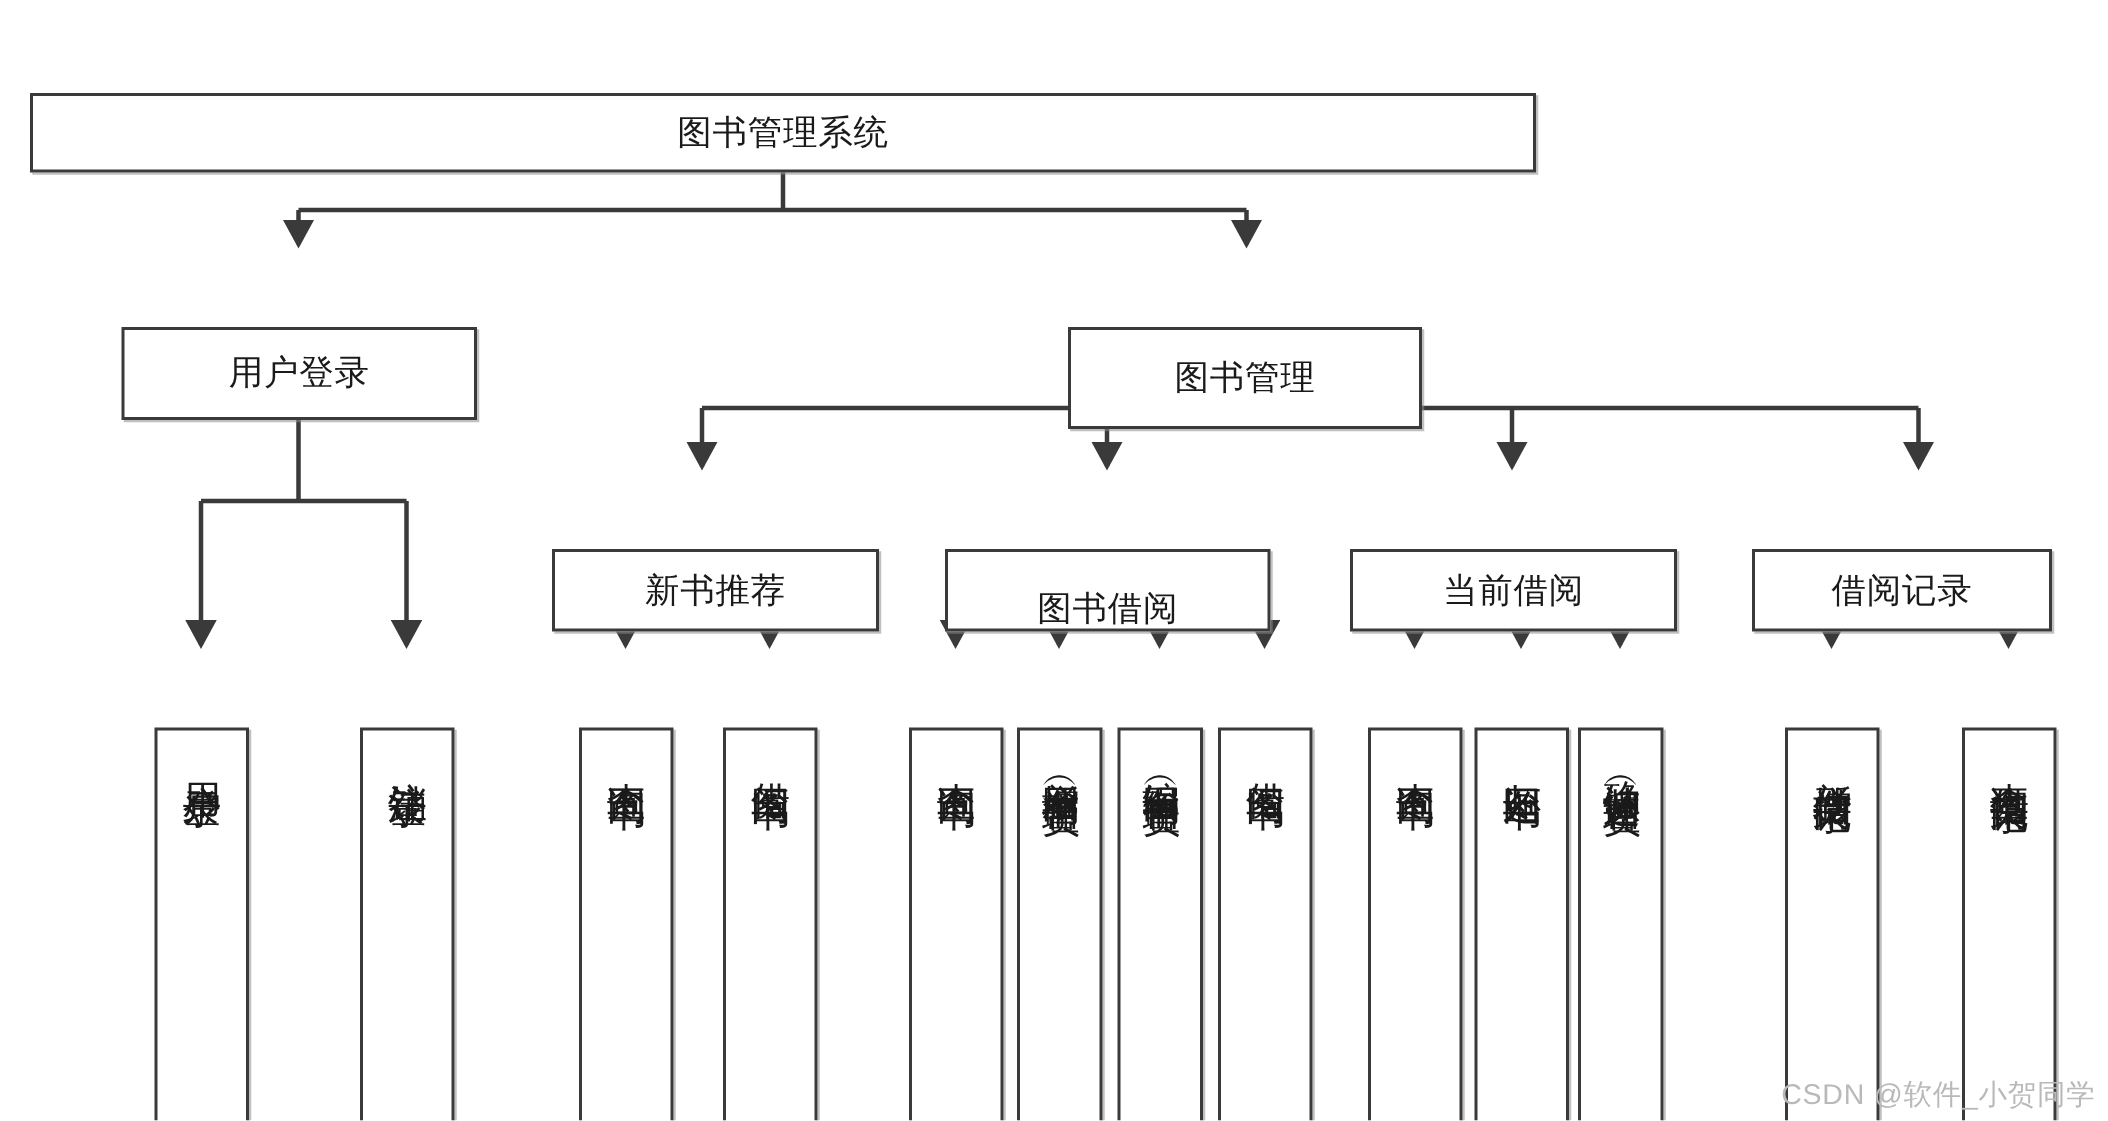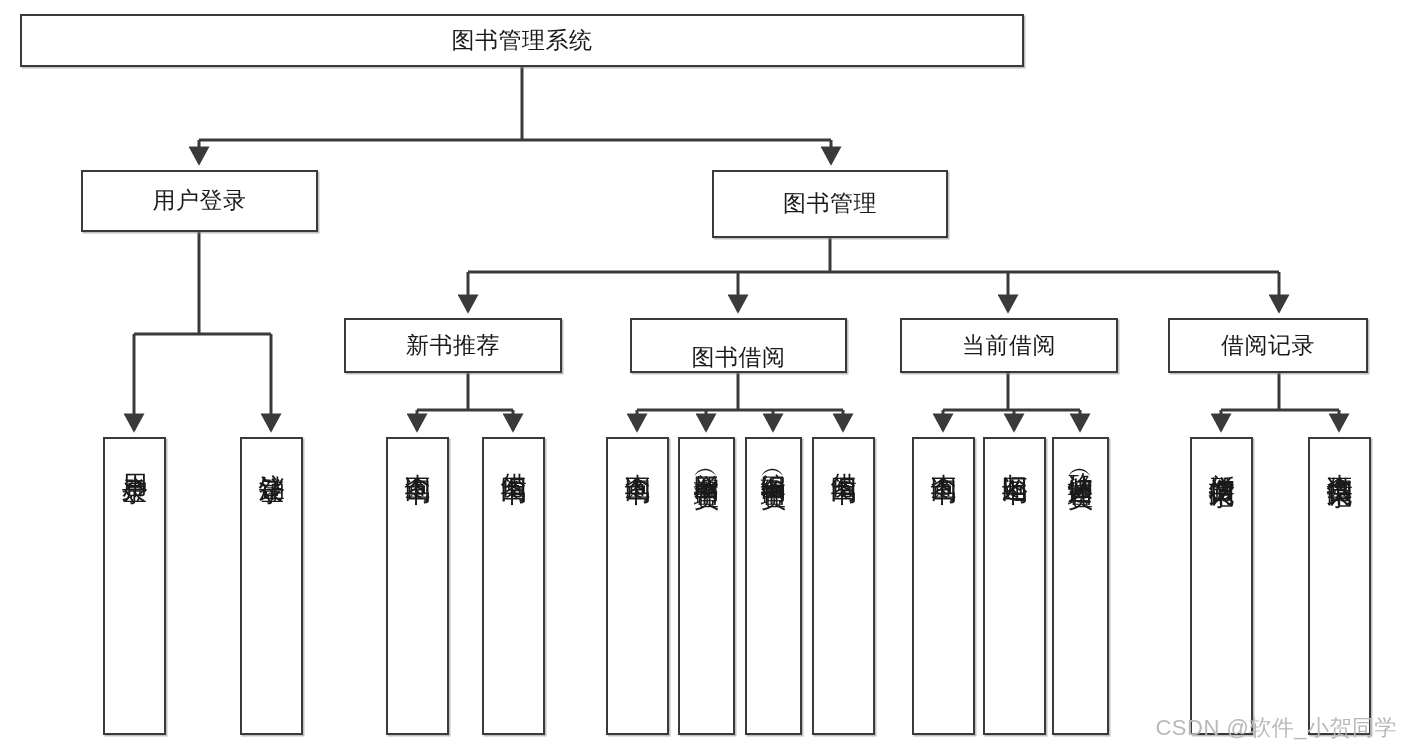--- a/index.html
+++ b/index.html
@@ -29,20 +29,21 @@
   .node {
     position: absolute;
     box-sizing: border-box;
     background: #ffffff;
     border: 2px solid #3a3a3a;
     box-shadow: 1.5px 1.5px 0 rgba(140,140,140,0.55);
     display: flex;
     align-items: center;
     justify-content: center;
     color: #1a1a1a;
+    margin-top: 48px;
   }
   .node .label {
     display: block;
     text-align: center;
     line-height: 1.18;
     white-space: nowrap;
   }
   .node.horiz .label {
     font-size: 23px;
     letter-spacing: 0.5px;
@@ -63,21 +64,21 @@
     white-space: nowrap;
     margin: 0 auto;
   }
   .node.vert.tall .label {
     font-size: 25px;
   }
   .watermark {
     position: absolute;
     right: 8px;
     bottom: 4px;
-    font-size: 22px;
+    font-size: 19px;
     color: #b9b9b9;
     letter-spacing: 0.5px;
     white-space: nowrap;
     user-select: none;
   }
 </style>
 </head>
 <body>
 
 <div id="canvas">
@@ -136,21 +137,21 @@
     <span class="label">图书管理系统</span>
   </div>
 
   <div class="node horiz" style="left:81px; top:170px; width:237px; height:62px;">
     <span class="label">用户登录</span>
   </div>
   <div class="node horiz" style="left:712px; top:170px; width:236px; height:68px;">
     <span class="label">图书管理</span>
   </div>
 
-  <div class="node horiz" style="left:344px; top:318px; width:218px; height:55px;">
+  <div class="node horiz" style="left:368px; top:318px; width:218px; height:55px;">
     <span class="label">新书推荐</span>
   </div>
   <div class="node horiz" style="left:630px; top:318px; width:217px; height:55px;align-items:flex-end;">
     <span class="label">图书借阅</span>
   </div>
   <div class="node horiz" style="left:900px; top:318px; width:218px; height:55px;">
     <span class="label">当前借阅</span>
   </div>
   <div class="node horiz" style="left:1168px; top:318px; width:200px; height:55px;">
     <span class="label">借阅记录</span>

